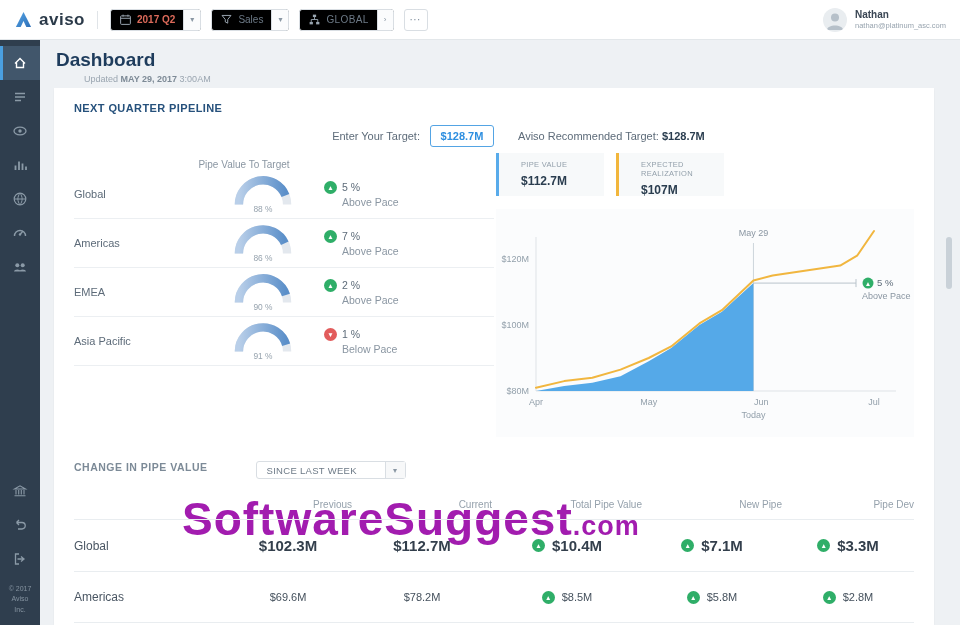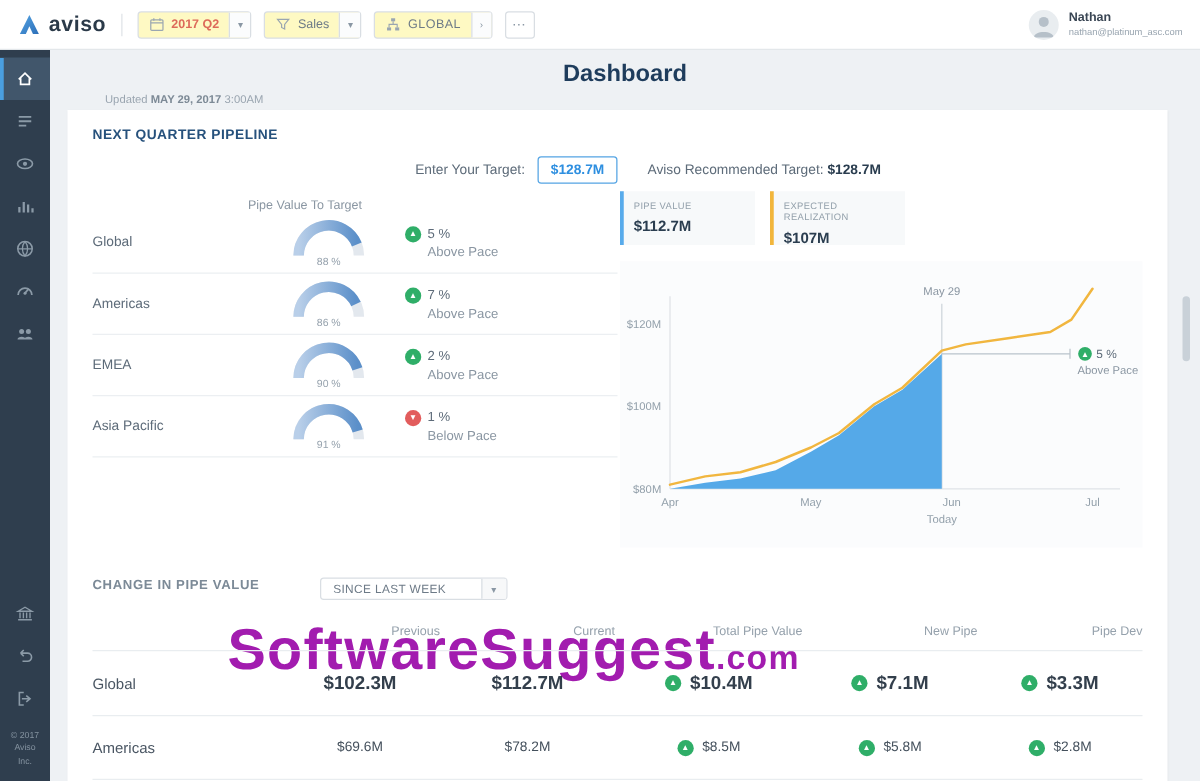--- a/index.html
+++ b/index.html
@@ -4,21 +4,21 @@
 <style>
   * { margin:0; padding:0; box-sizing:border-box; }
   html,body { width:960px; height:625px; overflow:hidden; font-family:"Liberation Sans","DejaVu Sans",sans-serif; background:#eef1f4; }
 
   
   .header { position:absolute; top:0; left:0; right:0; height:40px; background:#fff;
             border-bottom:1px solid #e3e7ea; display:flex; align-items:center; padding:0 14px; z-index:20; }
   .brand { display:flex; align-items:center; gap:6px; }
   .brand-name { font-size:17px; font-weight:bold; color:#2b3a49; letter-spacing:.5px; }
   .hdr-div { width:1px; height:18px; background:#e0e4e8; margin:0 12px; }
-  .ctrl { display:inline-flex; align-items:stretch; height:22px; border:1px solid #d9dee3; border-radius:3px; background:#fef9c3; margin-right:10px; }
+  .ctrl { display:inline-flex; align-items:stretch; height:22px; border:1px solid #d9dee3; border-radius:3px; background:#000000; margin-right:10px; }
   .seg { display:flex; align-items:center; gap:5px; padding:0 8px; font-size:10px; color:#6d7a87; }
   .seg + .seg { border-left:1px solid #d9dee3; }
   .seg.caret { padding:0 6px; font-size:8px; color:#8a97a4; background:#fbfcfd; }
   .quarter-text { color:#dd6a5a; font-weight:bold; }
   .scope-text { letter-spacing:.4px; }
   .more-btn { width:24px; height:22px; border:1px solid #d9dee3; border-radius:3px; display:flex; align-items:center;
               justify-content:center; color:#8a97a4; font-size:11px; letter-spacing:1px; background:#fff; }
   .hicon { width:13px; height:13px; color:#9aa6b1; }
   .user { margin-left:auto; display:flex; align-items:center; gap:8px; }
   .avatar { width:24px; height:24px; border-radius:50%; background:#e9edf0; overflow:hidden; flex:none; }
@@ -31,21 +31,21 @@
   .side-nav { display:flex; flex-direction:column; padding-top:6px; }
   .side-item { height:34px; display:flex; align-items:center; justify-content:center; color:#8b9aa7; cursor:pointer; }
   .side-item.active { background:#41566b; color:#fff; box-shadow:inset 3px 0 0 #4a9fe0; }
   .sicon { width:16px; height:16px; }
   .side-bottom { margin-top:auto; display:flex; flex-direction:column; }
   .copyright { padding:8px 2px 10px; text-align:center; font-size:7px; color:#8593a0; line-height:1.5; }
 
   
   .main { position:absolute; left:40px; top:40px; right:0; bottom:0; }
   .page-head { padding:9px 16px 0; }
-  .page-title { font-size:19px; font-weight:bold; color:#1e3c5c;text-align:center; }
+  .page-title { font-size:19px; font-weight:bold; color:#1e3c5c; }
   .updated { font-size:9px; color:#9aa5b0; margin-top:3px;padding-left:28px; }
   .updated b { color:#7d8a96; }
 
   .panel { position:absolute; left:14px; right:26px; top:48px; bottom:0; background:#fff;
            box-shadow:0 1px 2px rgba(0,0,0,.05); }
 
   .scroll-thumb { position:absolute; right:8px; top:197px; width:6px; height:52px; background:#c9d1d8; border-radius:3px; z-index:30; }
 
   
   .pipeline { padding:14px 20px 0; }
@@ -69,21 +69,21 @@
   .g-pace { margin-left:22px; font-size:10.5px; }
   .g-delta { display:flex; align-items:center; gap:5px; color:#5d6b79; }
   .g-pacelabel { color:#8a96a2; margin-left:18px; margin-top:2px; }
 
   .dot { width:13px; height:13px; border-radius:50%; display:inline-flex; align-items:center;
          justify-content:center; font-size:6.5px; color:#fff; flex:none; }
   .dot.up { background:#2fae68; } .dot.down { background:#e25c5c; }
 
   .right-col { width:418px; margin-left:2px; }
   .legend-row { display:flex; gap:12px; margin-top:2px; }
-  .legend-box { width:108px; height:43px; background:#f7f9fa; border-left:3px solid #58abeb; padding:7px 8px; }
+  .legend-box { width:108px; height:43px; background:#f7f9fa; border-left:3px solid #58abeb; padding:7px 22px; }
   .legend-label { font-size:7.5px; color:#93a0ab; letter-spacing:.3px; }
   .legend-value { font-size:12px; font-weight:bold; color:#2a3d4f; margin-top:5px; }
   .chart-wrap { margin-top:13px; background:#fbfcfd; }
   .ax  { font-size:9px; fill:#93a0ab; }
   .ax2 { font-size:9px; fill:#8a96a2; }
   .ax3 { font-size:9.5px; fill:#5d6b79; }
 
   
   .change { margin-top:24px; padding:0 20px; position:relative; z-index:2; }
   .change-head { display:flex; gap:16px; height:24px; }

